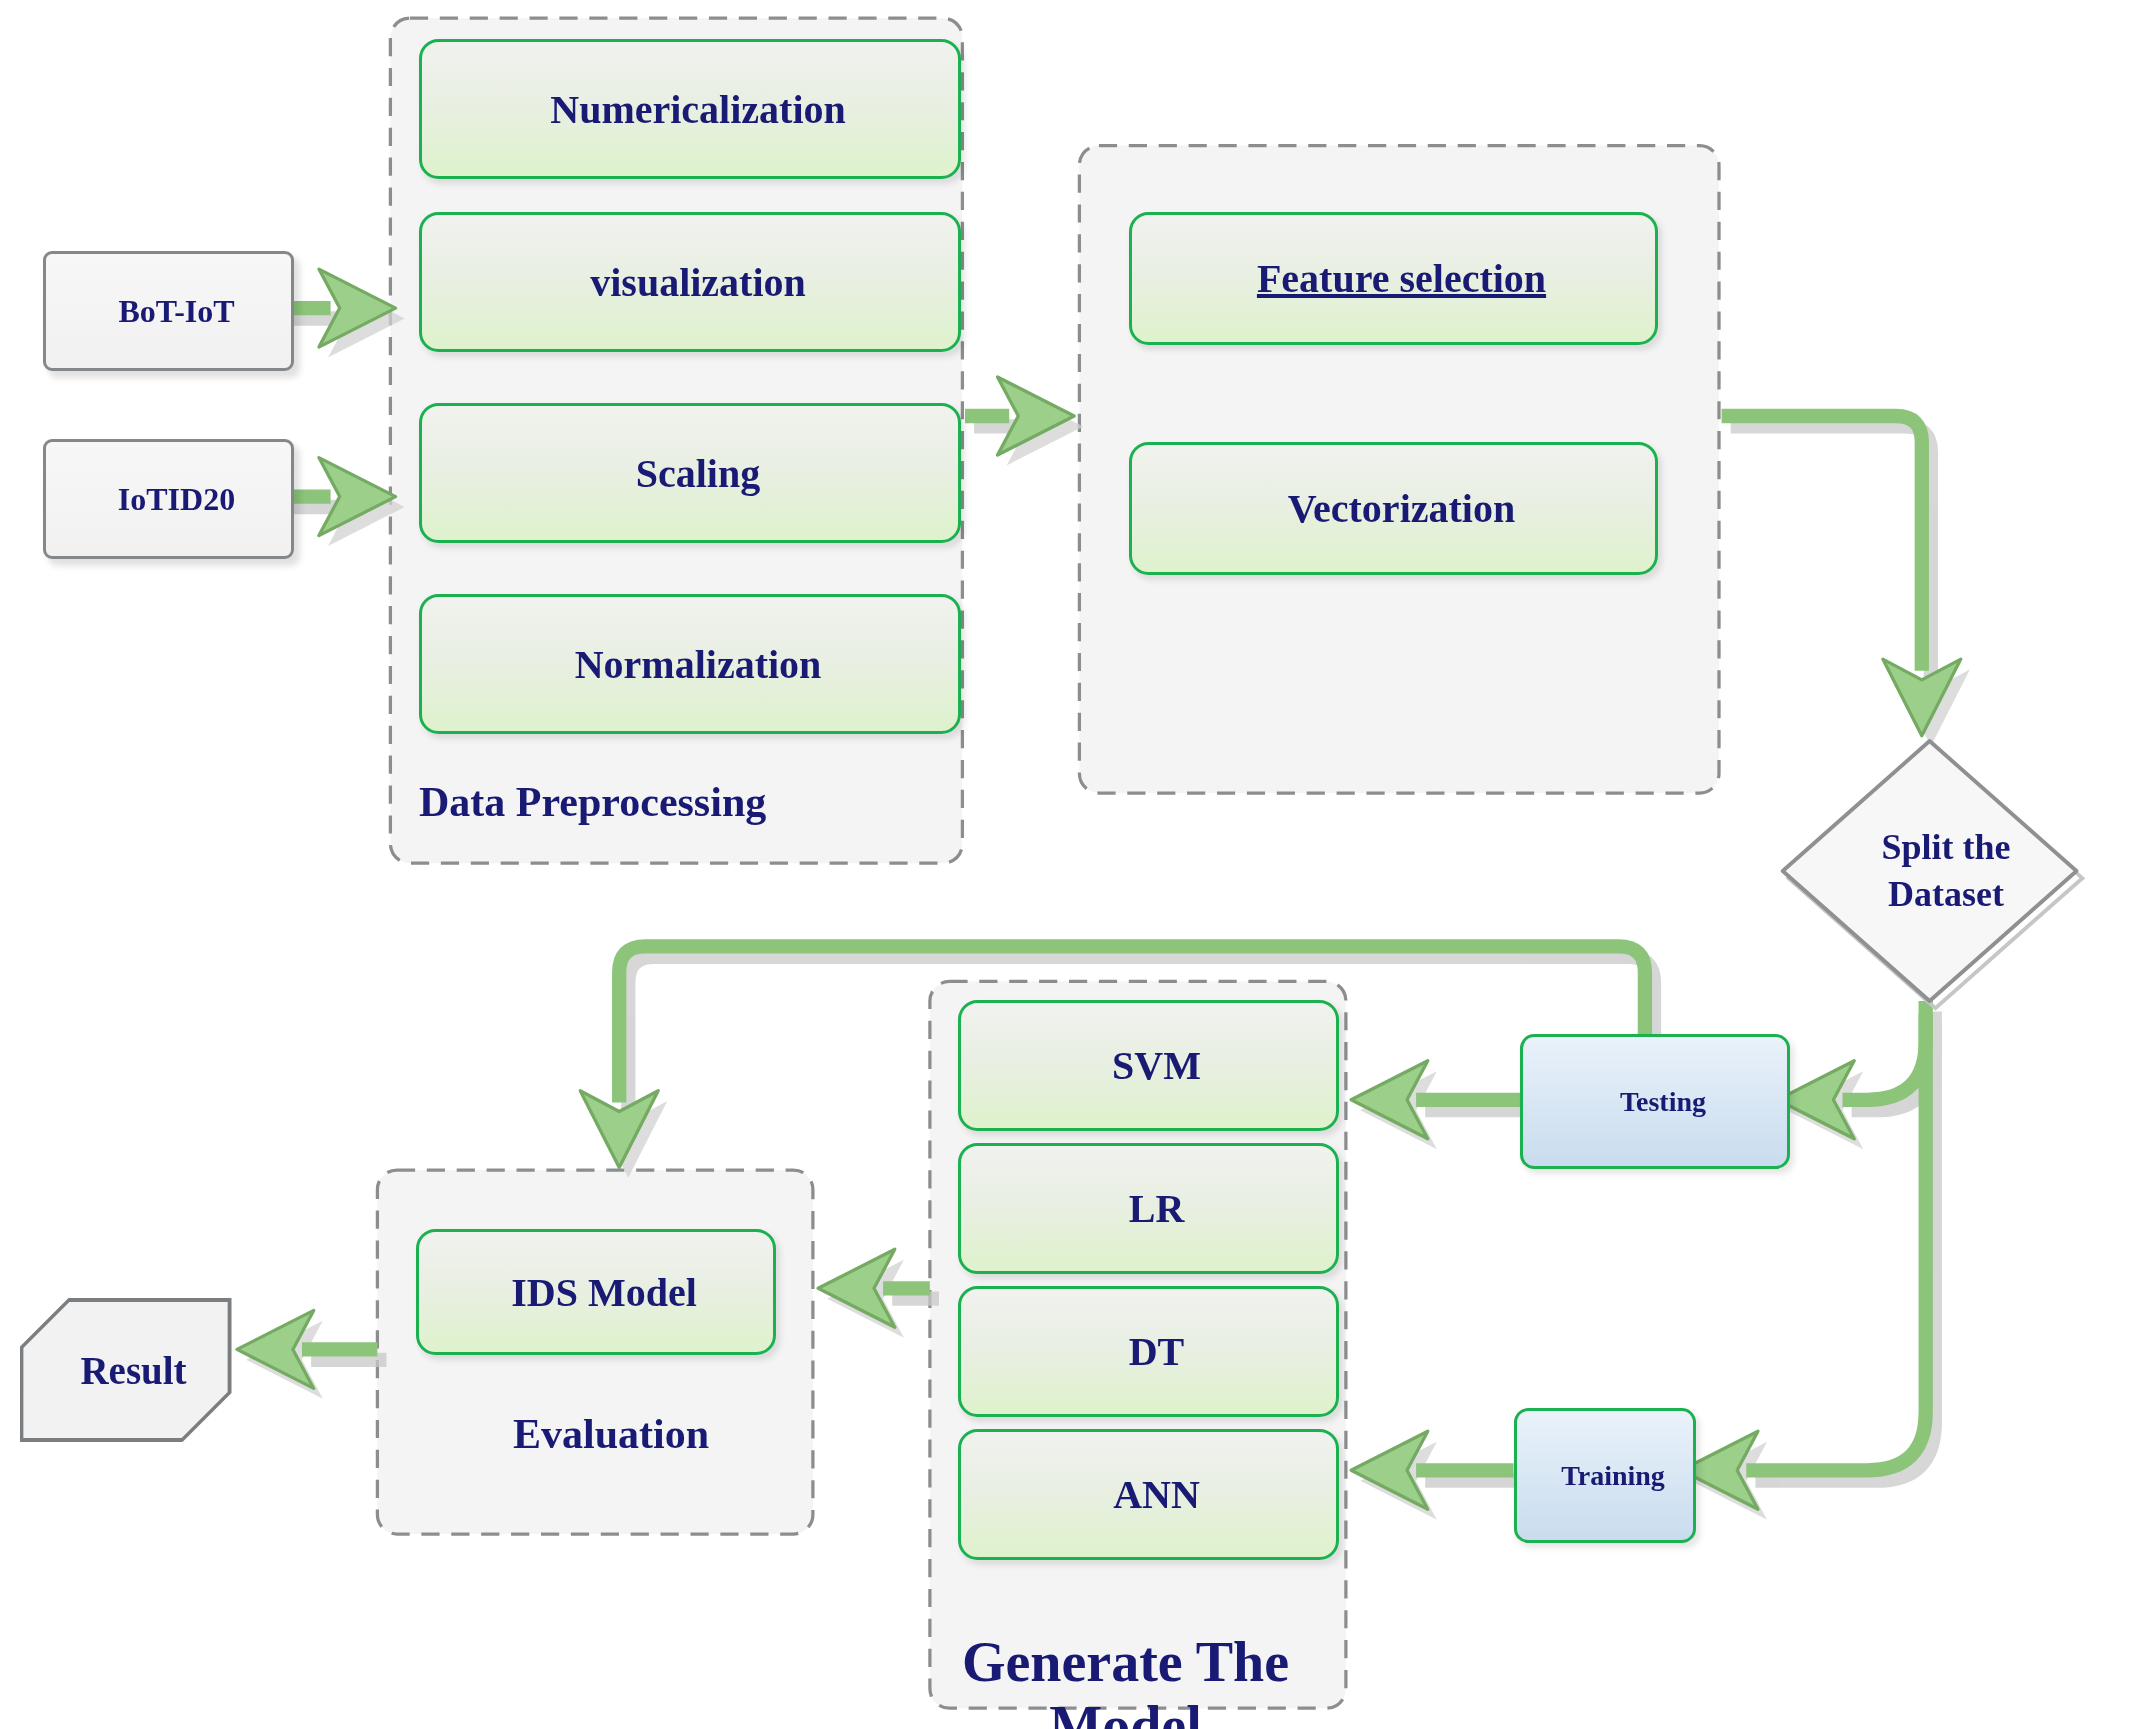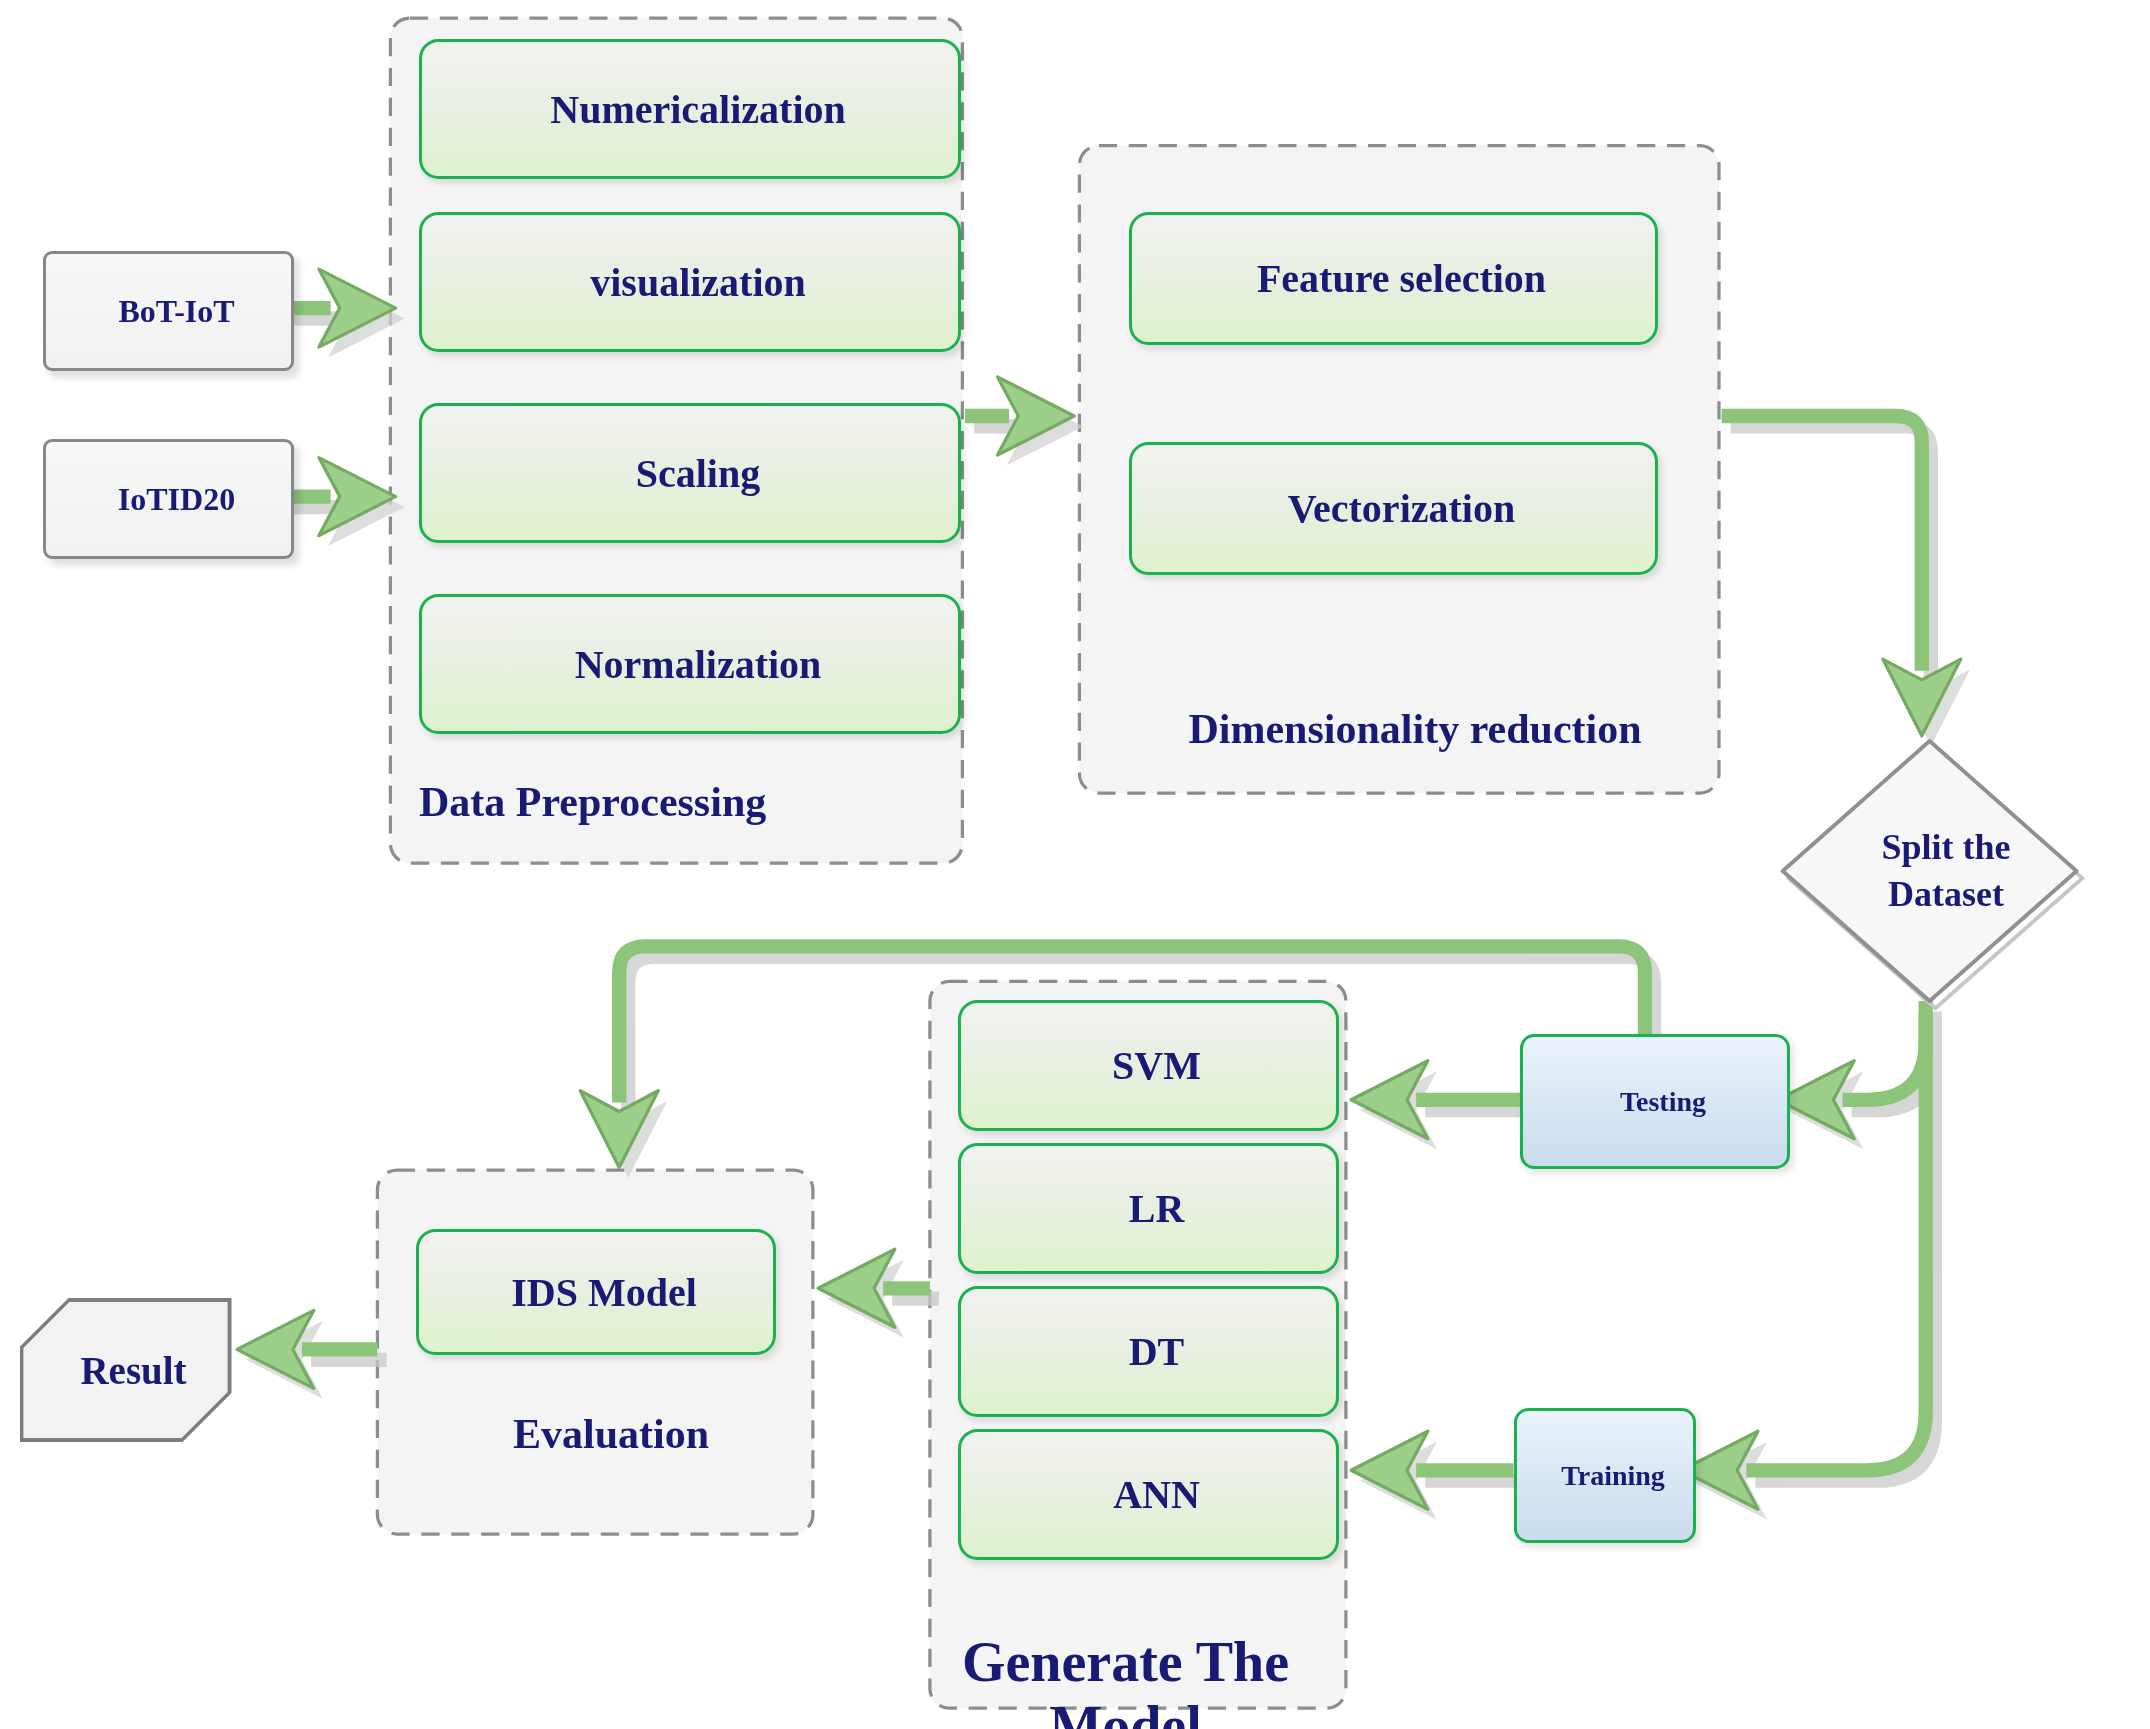--- a/index.html
+++ b/index.html
@@ -136,27 +136,26 @@
     <span>visualization</span>
   </div>
   <div class="abs lbl step-box" style="left:419px;top:403px;width:520px;height:134px;">
     <span>Scaling</span>
   </div>
   <div class="abs lbl step-box" style="left:419px;top:594px;width:520px;height:134px;">
     <span>Normalization</span>
   </div>
   <div class="abs container-label" style="left:419px;top:778px;">Data Preprocessing</div>
 
-  <div class="abs lbl step-box" style="left:1129px;top:212px;width:507px;height:127px;">
+  <div class="abs lbl step-box" style="left:1129px;top:212px;width:507px;height:127px;text-decoration:underline;">
     <span>Feature selection</span>
   </div>
   <div class="abs lbl step-box" style="left:1129px;top:442px;width:507px;height:127px;">
     <span>Vectorization</span>
   </div>
-  <div class="abs lbl container-label" style="left:1079px;top:705px;width:640px;">Dimensionality reduction</div>
 
   <div class="abs lbl diamond-label" style="left:1783px;top:806px;width:294px;height:130px;flex-direction:column;">
     <span>Split the</span>
     <span>Dataset</span>
   </div>
 
   <div class="abs lbl branch-box" style="left:1520px;top:1034px;width:248px;height:129px;">
     <span>Testing</span>
   </div>
   <div class="abs lbl branch-box" style="left:1514px;top:1408px;width:160px;height:129px;">

